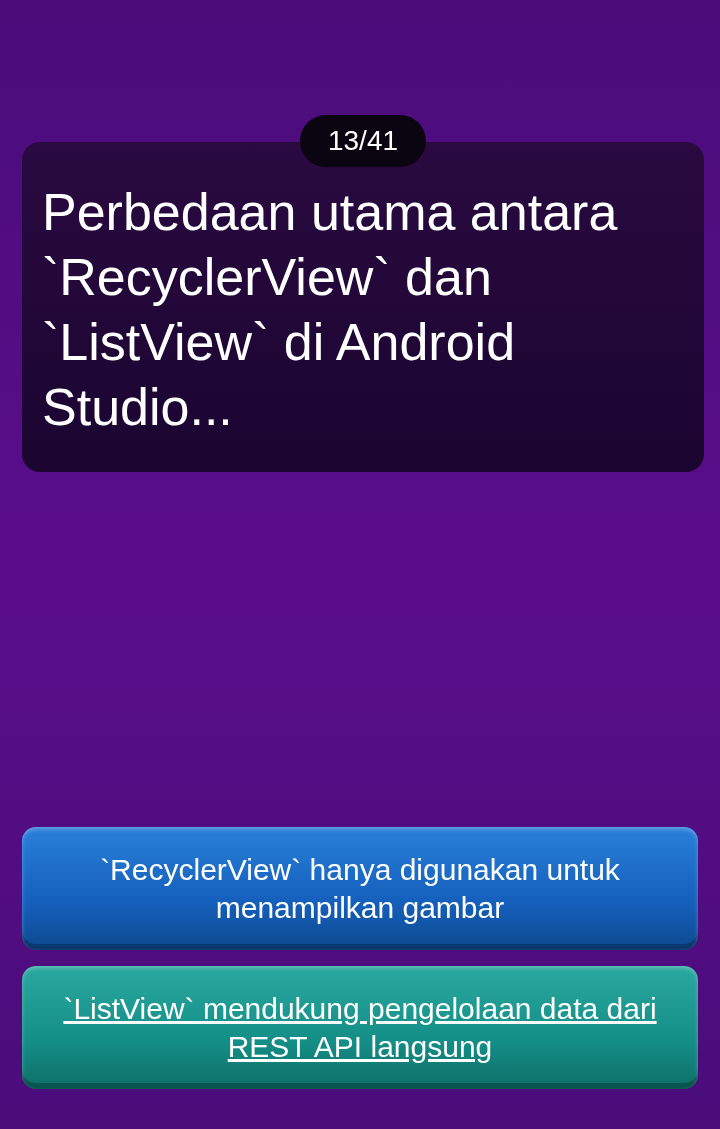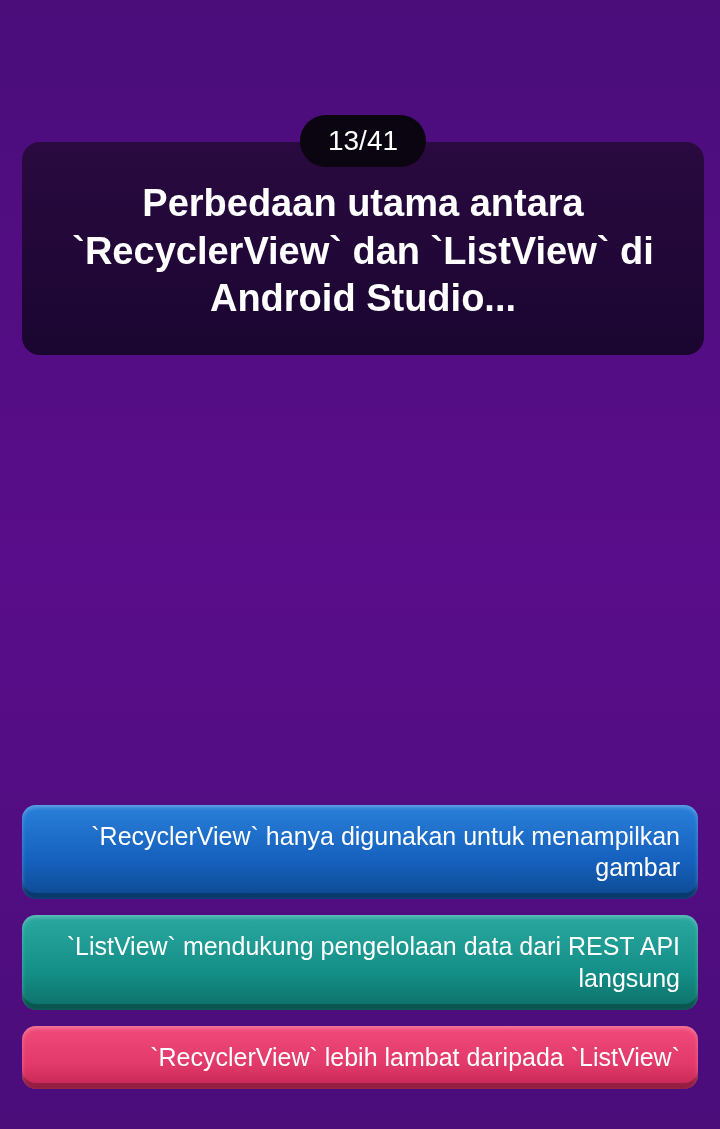--- a/index.html
+++ b/index.html
@@ -16,69 +16,69 @@
     position: relative;
   }
   .question-container {
     position: absolute;
     top: 142px;
     left: 22px;
     right: 16px;
     background: linear-gradient(180deg, #2a0a40 0%, #1a0530 100%);
     border-radius: 18px;
     padding: 38px 20px 32px 20px;
-    text-align: center;
   }
   .counter-badge {
     position: absolute;
     top: -27px;
     left: 50%;
     transform: translateX(-50%);
     background: #0a0510;
     color: #fff;
     font-size: 28px;
     font-weight: 500;
     padding: 10px 28px;
     border-radius: 30px;
   }
   .question-text {
     color: #fff;
-    font-size: 38px;
-    font-weight: 700;
+    font-size: 52px;
+    font-weight: 400;
     line-height: 1.25;
   }
   .answers {
     position: absolute;
     bottom: 40px;
     left: 22px;
     right: 22px;
     display: flex;
     flex-direction: column;
     gap: 16px;
   }
   .answer-btn {
     border: none;
     border-radius: 14px;
-    padding: 16px 18px;
+    padding: 24px 18px;
     color: #fff;
-    font-size: 25px;
+    font-size: 30px;
     font-weight: 400;
-    text-align: right;
+    text-align: center;
     cursor: pointer;
     position: relative;
     line-height: 1.25;
     font-family: inherit;
     box-shadow: inset 0 2px 4px rgba(255,255,255,0.3),
                 inset 0 -6px 0 rgba(0,0,0,0.25);
   }
   .answer-blue {
     background: linear-gradient(180deg, #2980d9 0%, #1560bd 60%, #0d4a8f 100%);
   }
   .answer-teal {
     background: linear-gradient(180deg, #2aa8a0 0%, #148f87 60%, #0d6f68 100%);
+    text-decoration: underline;
   }
   .answer-orange {
     background: linear-gradient(180deg, #f5a623 0%, #e8941a 60%, #c77610 100%);
   }
   .answer-pink {
     background: linear-gradient(180deg, #f04a7b 0%, #e23a6a 60%, #c32555 100%);
   }
   .answer-purple {
     background: linear-gradient(180deg, #b23fd6 0%, #9c2fc0 60%, #7a1fa0 100%);
   }
@@ -87,14 +87,13 @@
 <body>
 
 <div class="question-container">
   <div class="counter-badge">13/41</div>
   <div class="question-text">Perbedaan utama antara `RecyclerView` dan `ListView` di Android Studio...</div>
 </div>
 
 <div class="answers">
   <button class="answer-btn answer-blue">`RecyclerView` hanya digunakan untuk menampilkan gambar</button>
   <button class="answer-btn answer-teal">`ListView` mendukung pengelolaan data dari REST API langsung</button>
-  <button class="answer-btn answer-pink">`RecyclerView` lebih lambat daripada `ListView`</button>
 </div>
 
 </body></html>

